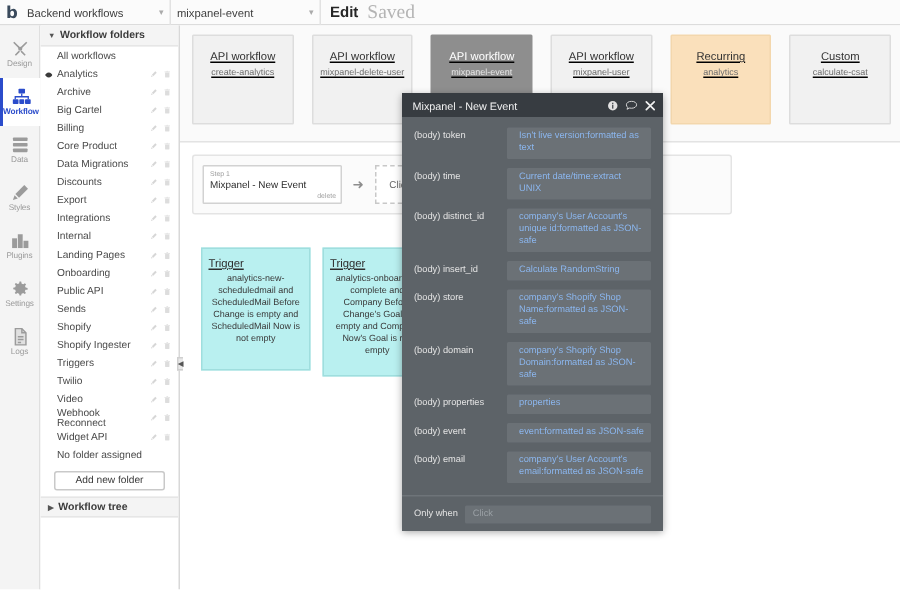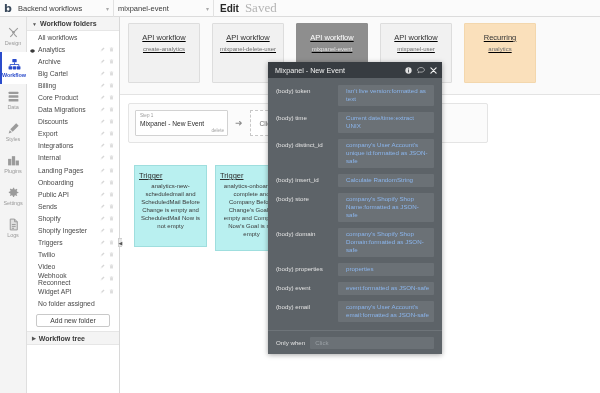--- a/index.html
+++ b/index.html
@@ -695,20 +695,24 @@
           <div class="s">mixpanel-event</div>
         </div>
         <div class="wf-card">
           <div class="t">API workflow</div>
           <div class="s">mixpanel-user</div>
         </div>
         <div class="wf-card recurring">
           <div class="t">Recurring</div>
           <div class="s">analytics</div>
         </div>
+        <div class="wf-card">
+          <div class="t">Custom</div>
+          <div class="s">calculate-csat</div>
+        </div>
       </div>
 
     <div class="step-strip">
       <div class="step-box">
         <div class="sl">Step 1</div>
         <div class="sn">Mixpanel - New Event</div>
         <div class="sd">delete</div>
       </div>
       <div class="step-arrow">➜</div>
       <div class="step-add">Click here to ad</div>

